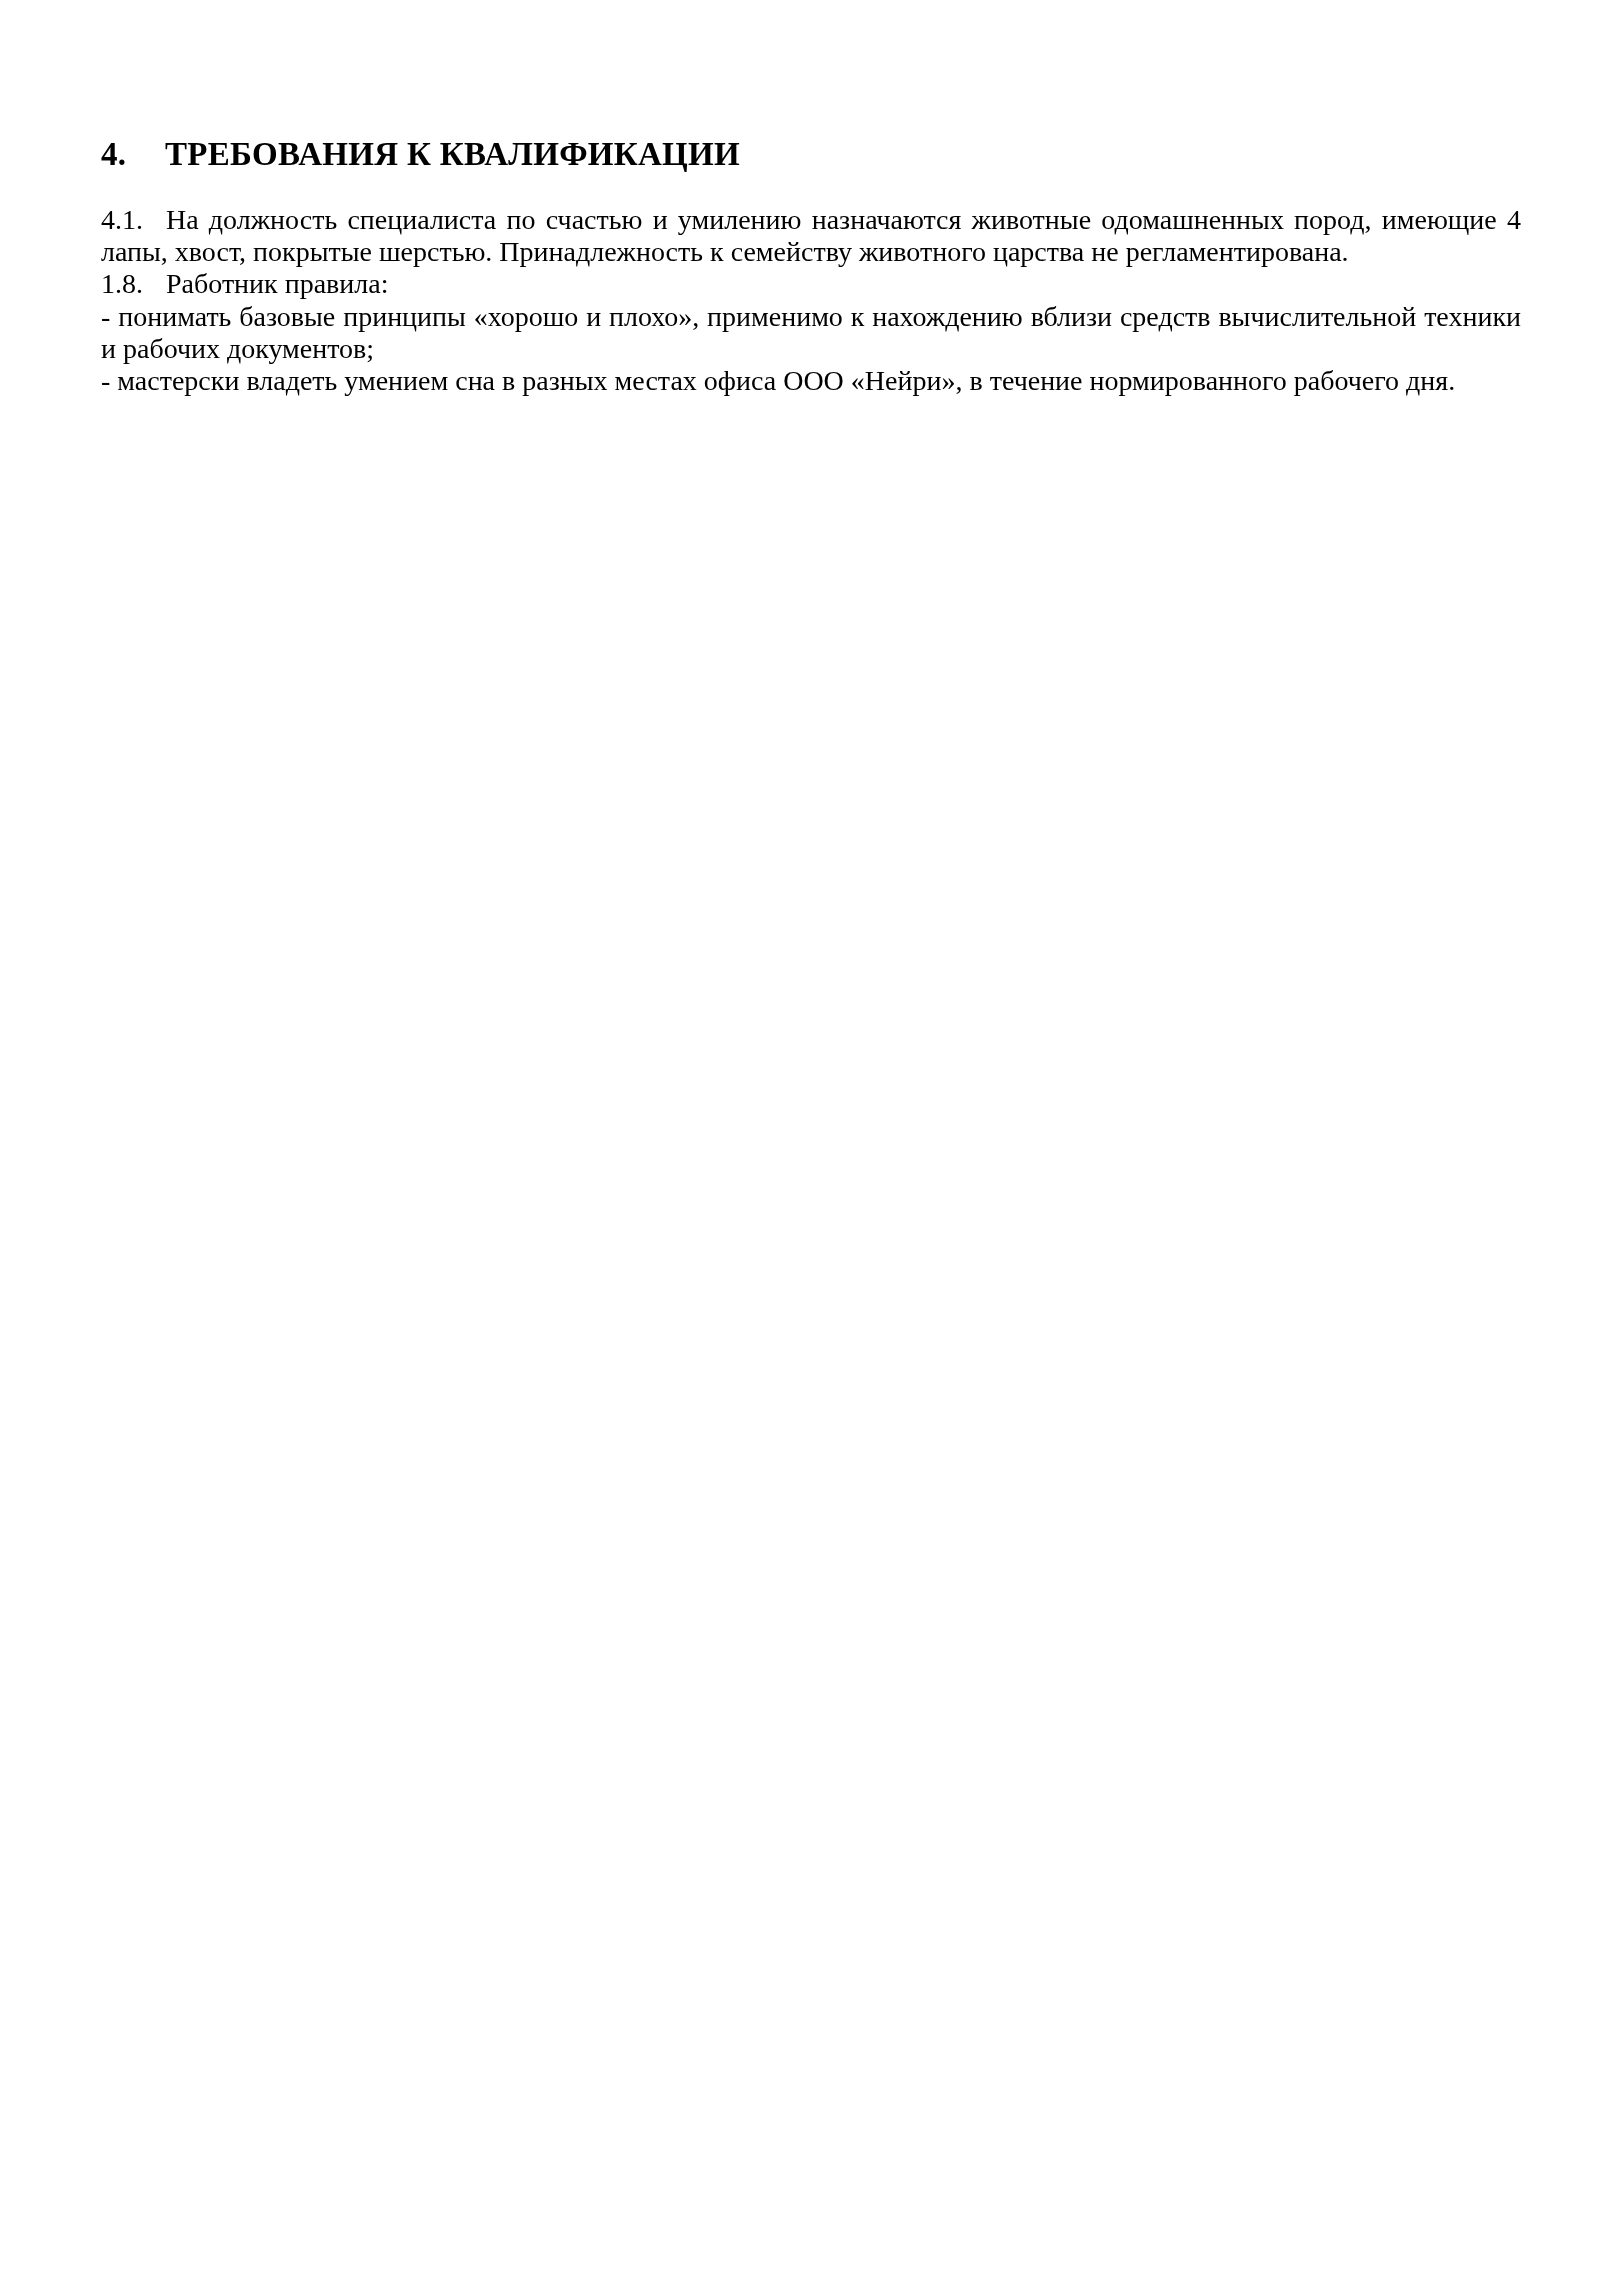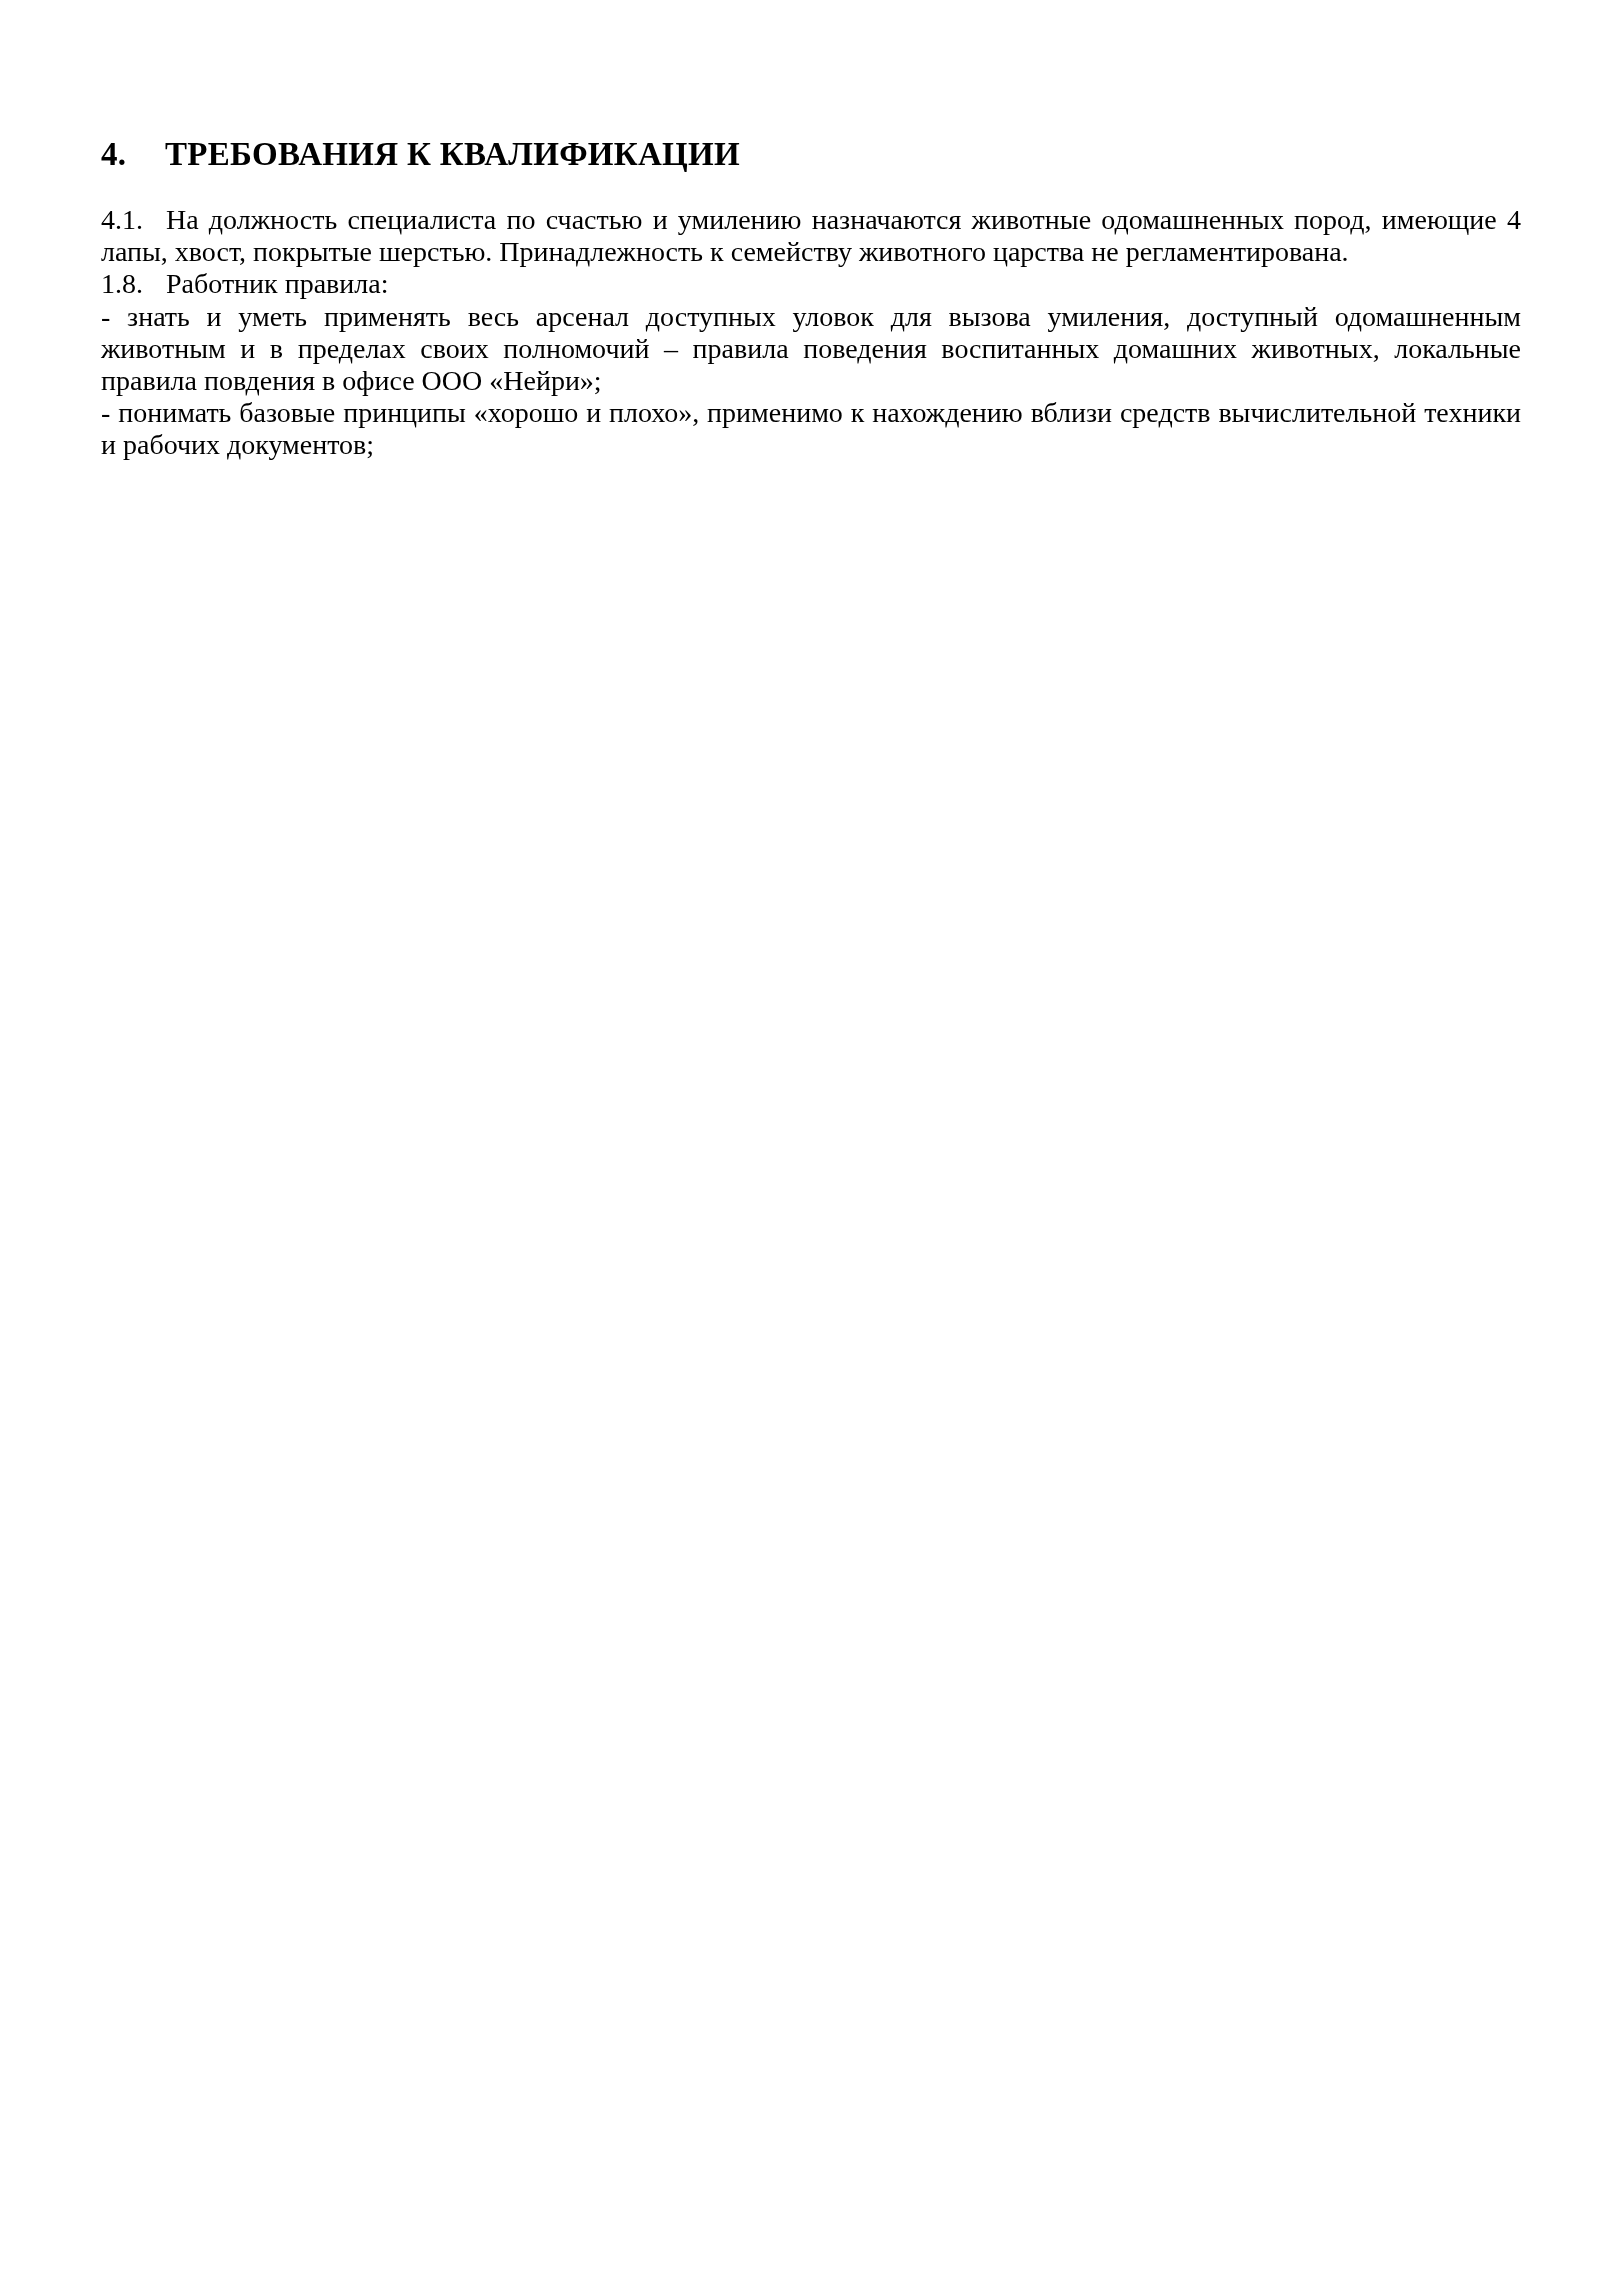--- a/index.html
+++ b/index.html
@@ -45,20 +45,20 @@
 <div class="page">
 
   <h1 class="heading"><span class="hnum">4.</span><span>ТРЕБОВАНИЯ К КВАЛИФИКАЦИИ</span></h1>
 
   <div class="body-text">
 
     <p class="para"><span class="pnum">4.1.</span><span>На должность специалиста по счастью и умилению назначаются животные одомашненных пород, имеющие 4 лапы, хвост, покрытые шерстью. Принадлежность к семейству животного царства не регламентирована.</span></p>
 
     <p class="para"><span class="pnum">1.8.</span><span>Работник правила:</span></p>
 
-    <p class="para"><span>- знать и уметь применять весь арсенал доступных уловок для вызова умиления, доступный одомашненным животным и в пределах своих полномочий – правила поведения воспитанных домашних животных, локальные правила повдения в офисе ООО «Нейри»;</span></p>
 
     <p class="para"><span>- понимать базовые принципы «хорошо и плохо», применимо к нахождению вблизи средств вычислительной техники и рабочих документов;</span></p>
 
+    <p class="para"><span>- мастерски владеть умением сна в разных местах офиса ООО «Нейри», в течение нормированного рабочего дня.</span></p>
 
   </div>
 </div>
 
 
 </body></html>

